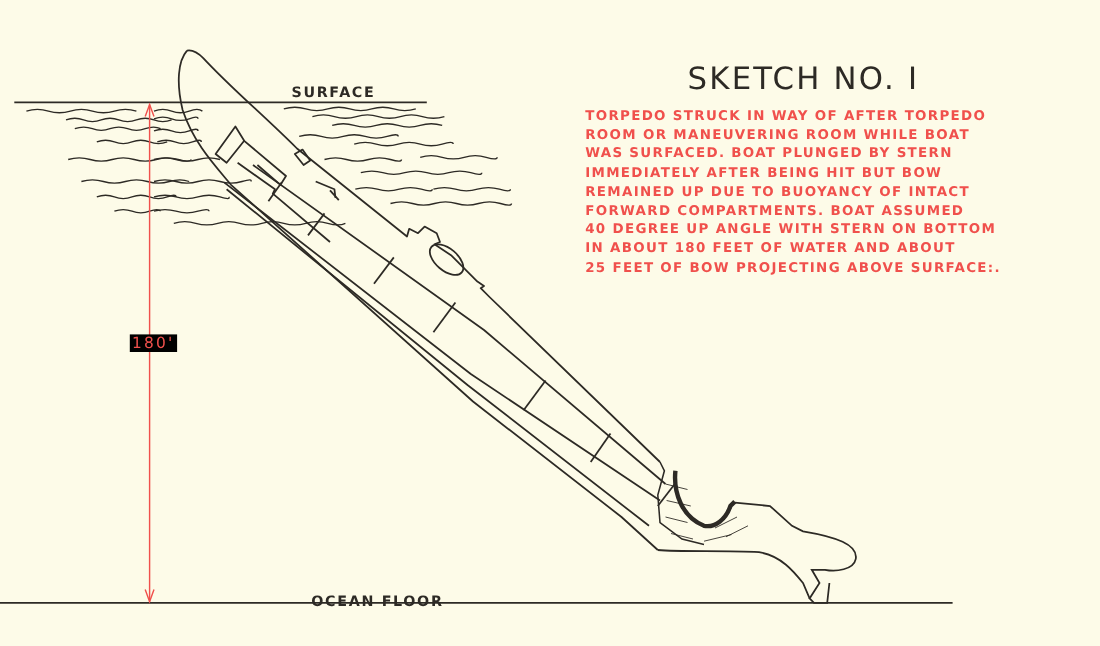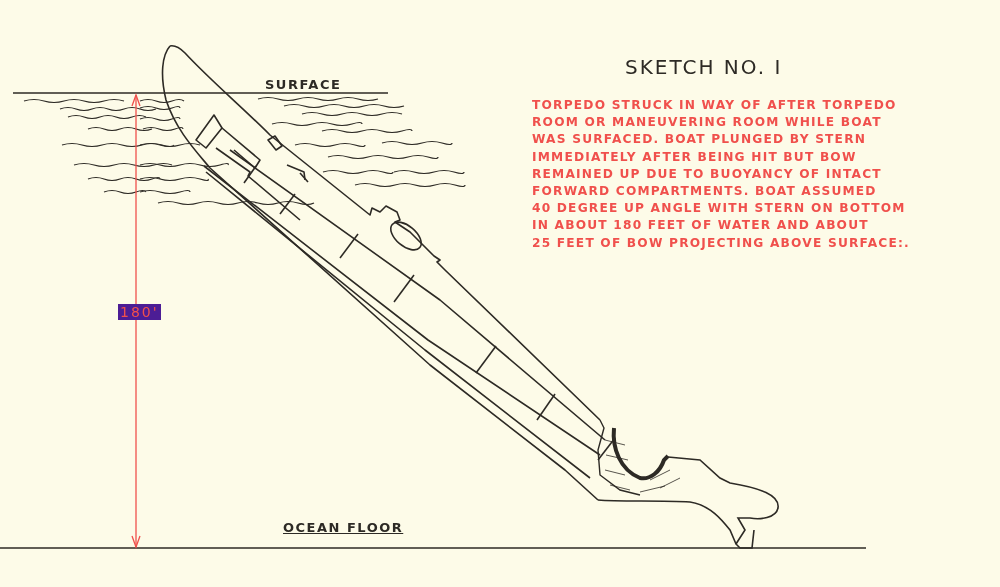--- a/index.html
+++ b/index.html
@@ -1,22 +1,22 @@
 <!DOCTYPE html>
 <html><head>
 <meta charset="utf-8">
 <style>
   html, body { margin:0; padding:0; }
   body { width:1000px; height:587px; background:#fdfbe8; overflow:hidden; position:relative; font-family:"Liberation Sans", sans-serif; }
   #sketch { position:absolute; left:0; top:0; }
-  .title { position:absolute; left:625px; top:55px; font-size:20px; letter-spacing:2px; color:#2d2a25; font-family:"DejaVu Sans", sans-serif; }
+  .title { position:absolute; left:625px; top:55px; font-size:28px; letter-spacing:2px; color:#2d2a25; font-family:"DejaVu Sans", sans-serif; }
   .desc { position:absolute; left:532px; top:97px; width:470px; color:#f0504c; font-family:"DejaVu Sans", sans-serif; font-weight:bold; font-size:12.2px; line-height:17.2px; letter-spacing:1.2px; }
   .desc div { white-space:nowrap; }
   .lbl { position:absolute; font-family:"DejaVu Sans", sans-serif; font-weight:bold; color:#2d2a25; letter-spacing:1.5px; font-size:13px; }
-  .depth { position:absolute; left:118px; top:304px; font-family:"DejaVu Sans", sans-serif; font-size:14px; color:#f0504c; letter-spacing:2px; background:#4c1d95; padding:0 2px; }
+  .depth { position:absolute; left:118px; top:304px; font-family:"DejaVu Sans", sans-serif; font-size:14px; color:#f0504c; letter-spacing:2px; background:#000000; padding:0 2px; }
 </style>
 </head>
 <body>
 
 <svg id="sketch" width="1000" height="587" viewBox="0 0 1000 587">
 
   <line x1="13" y1="93" x2="388" y2="93" stroke="#2d2a25" stroke-width="1.5"></line>
 
   <line x1="0" y1="548" x2="866" y2="548" stroke="#2d2a25" stroke-width="1.6"></line>
 
@@ -87,21 +87,21 @@
   <g stroke="#2d2a25" fill="none">
     <path d="M614 428 C612 448 620 470 640 478 C650 480 660 472 664 460 L668 456" stroke-width="4"></path>
     <path d="M600 420 L604 428 L598 450 L600 475 L620 490 L640 495" stroke-width="1.4"></path>
     <path d="M668 457 L700 460 L720 478 L730 483 C760 488 780 495 778 508 C776 518 760 520 750 518 L738 518 L745 530 L736 544 L740 548 L752 548 L754 530" stroke-width="1.6"></path>
     <path d="M598 500 C620 502 660 500 690 502 C710 505 722 520 730 530 L736 544" stroke-width="1.6"></path>
     <path d="M605 440 L625 445 M606 455 L628 460 M605 470 L625 475 M610 485 L630 490 M650 480 L670 470 M660 488 L680 478 M640 492 L665 486" stroke-width="0.8"></path>
   </g>
 </svg>
 
 <div class="lbl" style="left:265px; top:77px;">SURFACE</div>
-<div class="lbl" style="left:283px; top:520px;text-decoration:underline;">OCEAN FLOOR</div>
+<div class="lbl" style="left:283px; top:540px;">OCEAN FLOOR</div>
 <div class="depth">180'</div>
 
 <div class="title">SKETCH NO. I</div>
 
 <div class="desc">
   <div>TORPEDO STRUCK IN WAY OF AFTER TORPEDO</div>
   <div>ROOM OR MANEUVERING ROOM WHILE BOAT</div>
   <div>WAS SURFACED. BOAT PLUNGED BY STERN</div>
   <div>IMMEDIATELY AFTER BEING HIT BUT BOW</div>
   <div>REMAINED UP DUE TO BUOYANCY OF INTACT</div>

